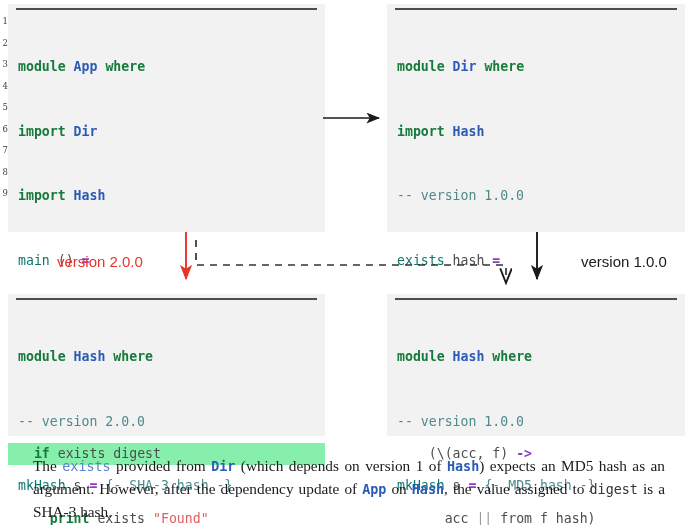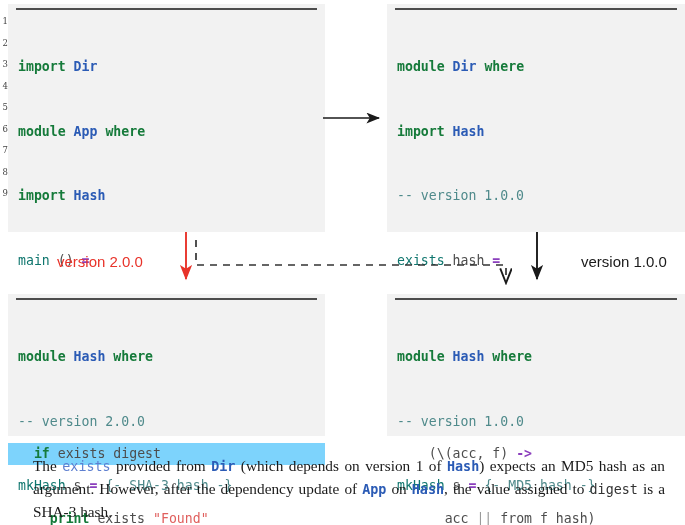--- a/index.html
+++ b/index.html
@@ -34,21 +34,21 @@
     line-height: 21.5px;
     white-space: pre;
     position: relative;
   }
   .code-line {
     padding: 0 0 0 10px;
     position: relative;
     height: 21.5px;
   }
   .code-line.hl {
-    background: #7dd3fc;
+    background: #86efac;
   }
 
   
   .gutter {
     position: absolute;
     font-family: "DejaVu Serif", serif;
     font-size: 8.5px;
     color: #444;
     text-align: right;
     width: 8px;
@@ -104,22 +104,22 @@
   .caption .mono.plain {
     color: #333;
   }
 </style>
 </head>
 <body>
 
 <div class="code-block" style="left:8px; top:4px; width:317px; height:228px;">
   <div class="code-rule"></div>
   <div class="code-lines">
+    <div class="code-line"><span class="kw">module</span> <span class="ty">App</span> <span class="kw">where</span></div>
     <div class="code-line"><span class="kw">import</span> <span class="ty">Dir</span></div>
-    <div class="code-line"><span class="kw">module</span> <span class="ty">App</span> <span class="kw">where</span></div>
     <div class="code-line"><span class="kw">import</span> <span class="ty">Hash</span></div>
     <div class="code-line"><span class="fn">main</span> <span class="pl">()</span> <span class="op">=</span></div>
     <div class="code-line">  <span class="kw">let</span> <span class="pl">s</span> <span class="op">=</span> <span class="pl">getArg ()</span></div>
     <div class="code-line hl">      <span class="pl">digest</span> <span class="op">=</span> <span class="pl">mkHash s</span> <span class="kw">in</span></div>
     <div class="code-line hl">  <span class="kw">if</span> <span class="pl">exists digest</span></div>
     <div class="code-line">    <span class="kw">print</span> <span class="pl">exists</span> <span class="str">"Found"</span></div>
     
   </div>
 
 </div>

